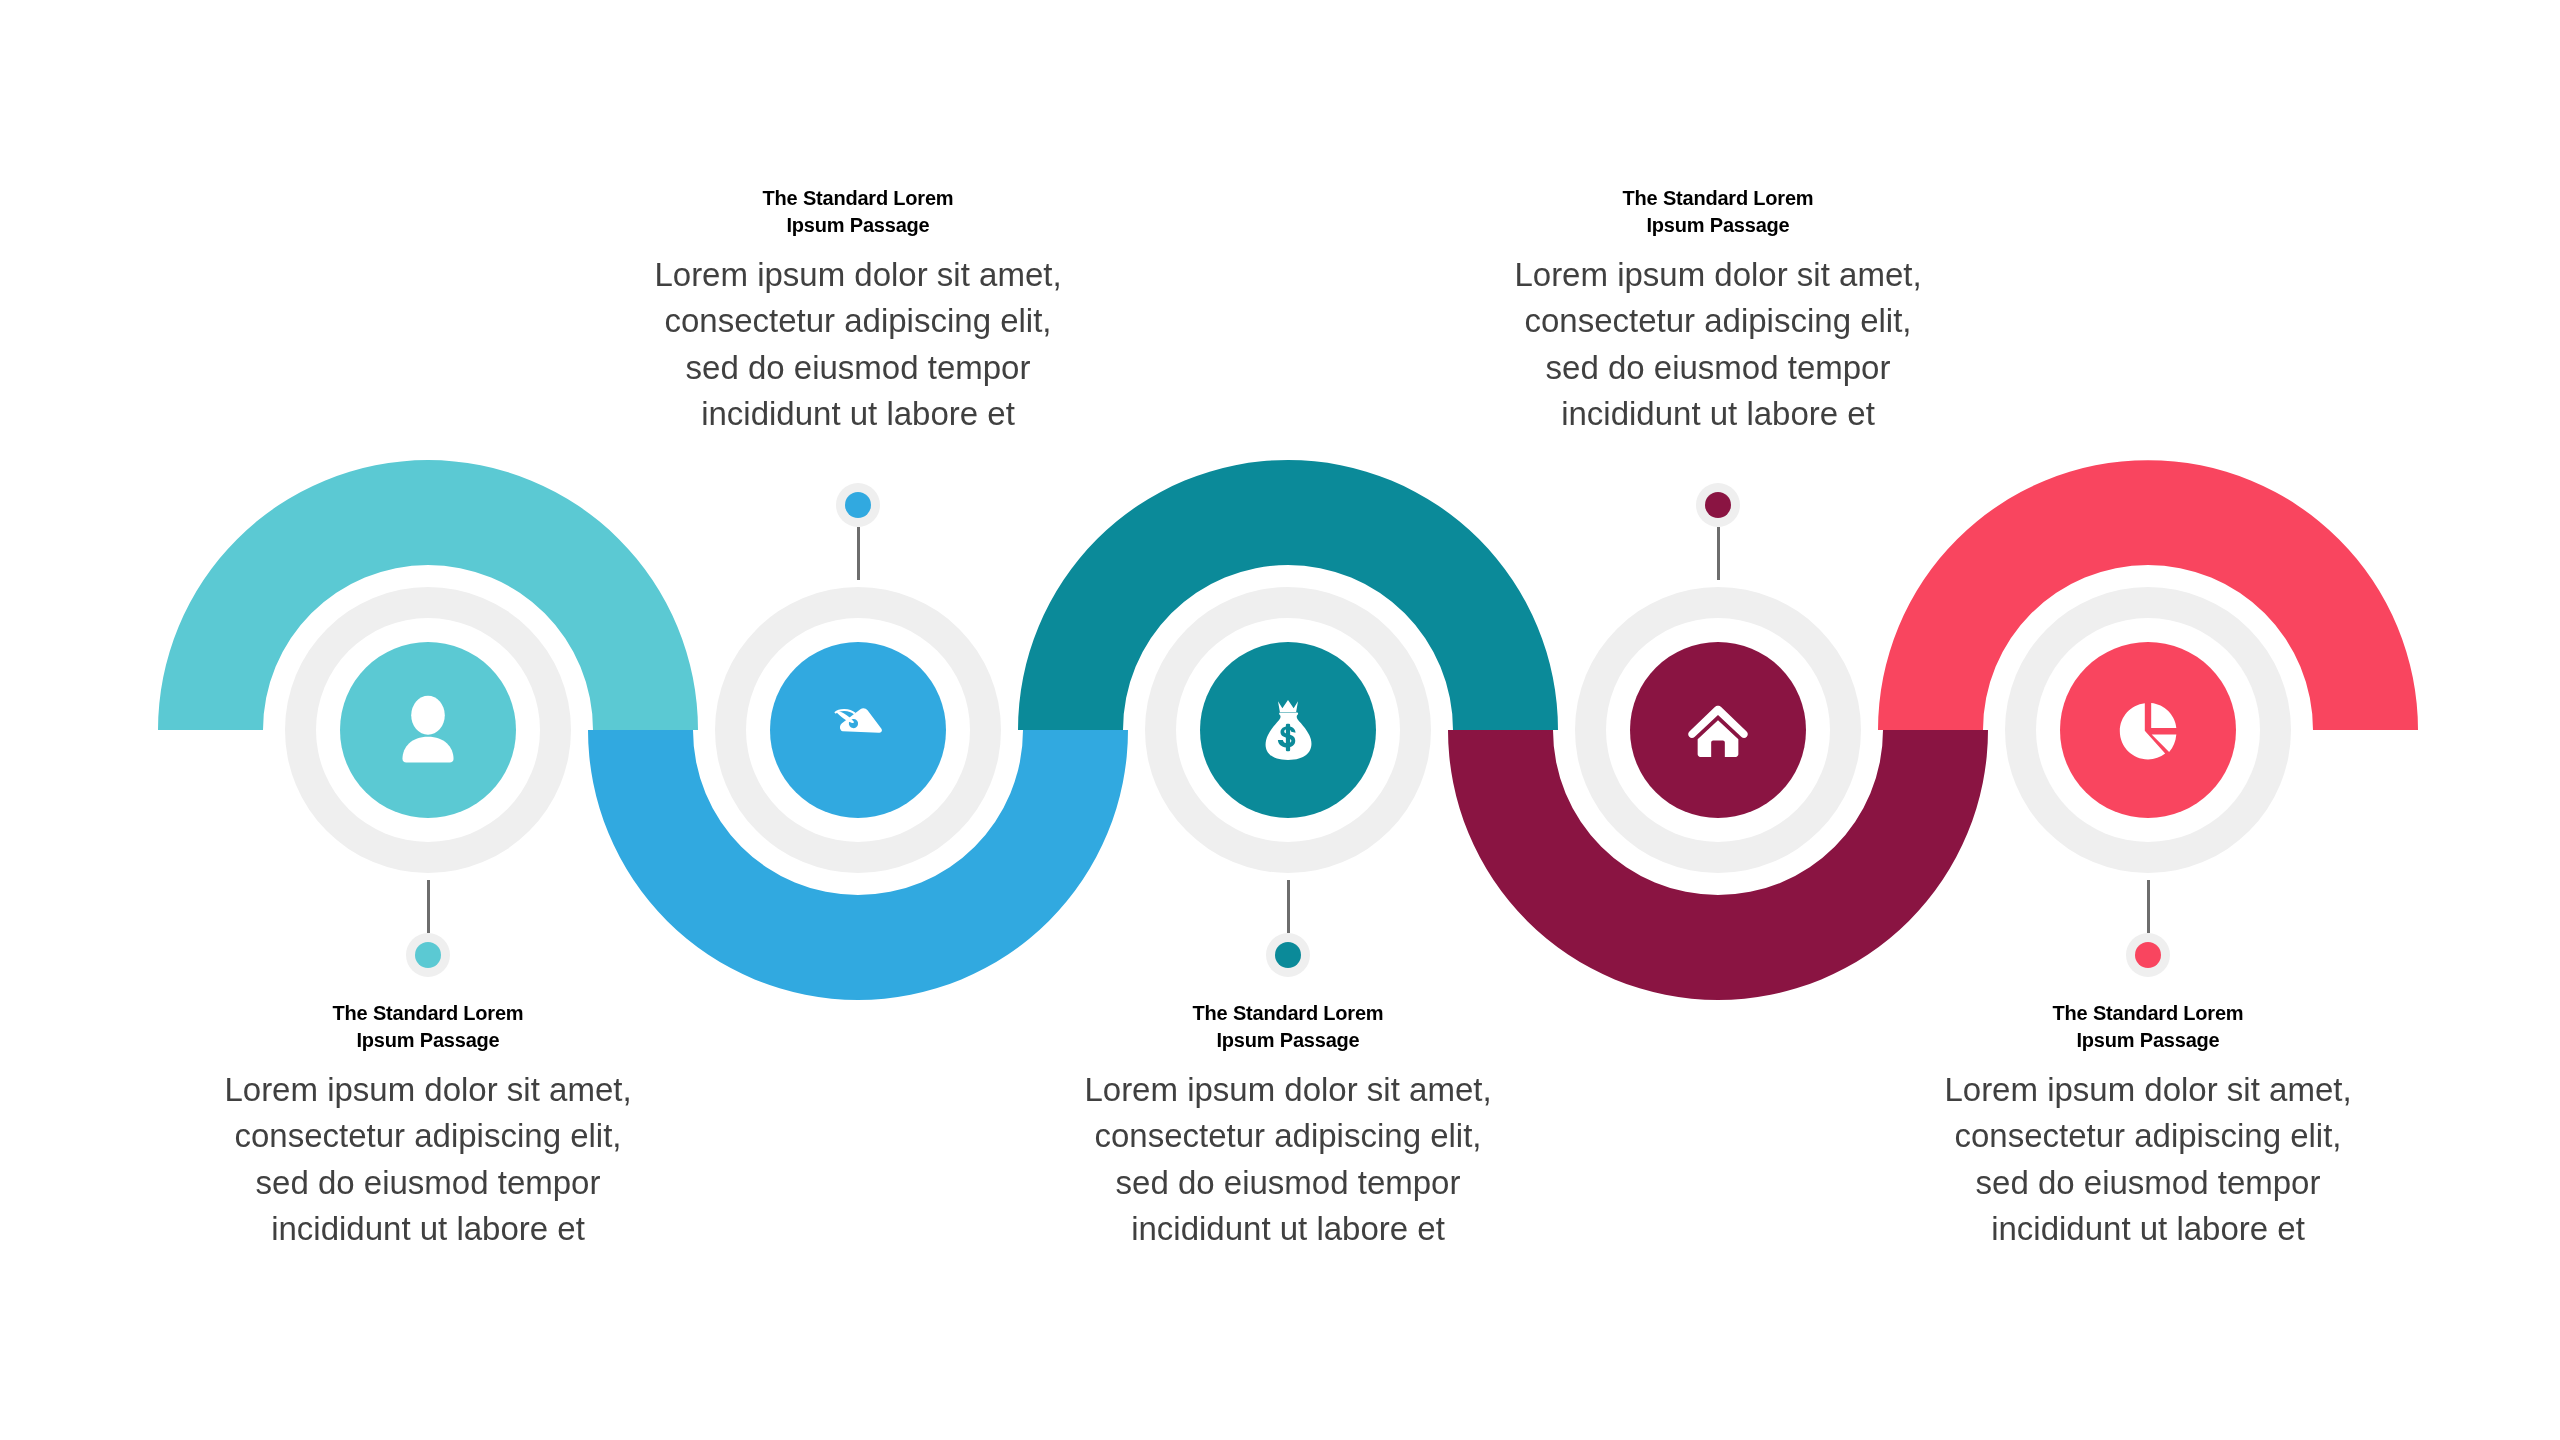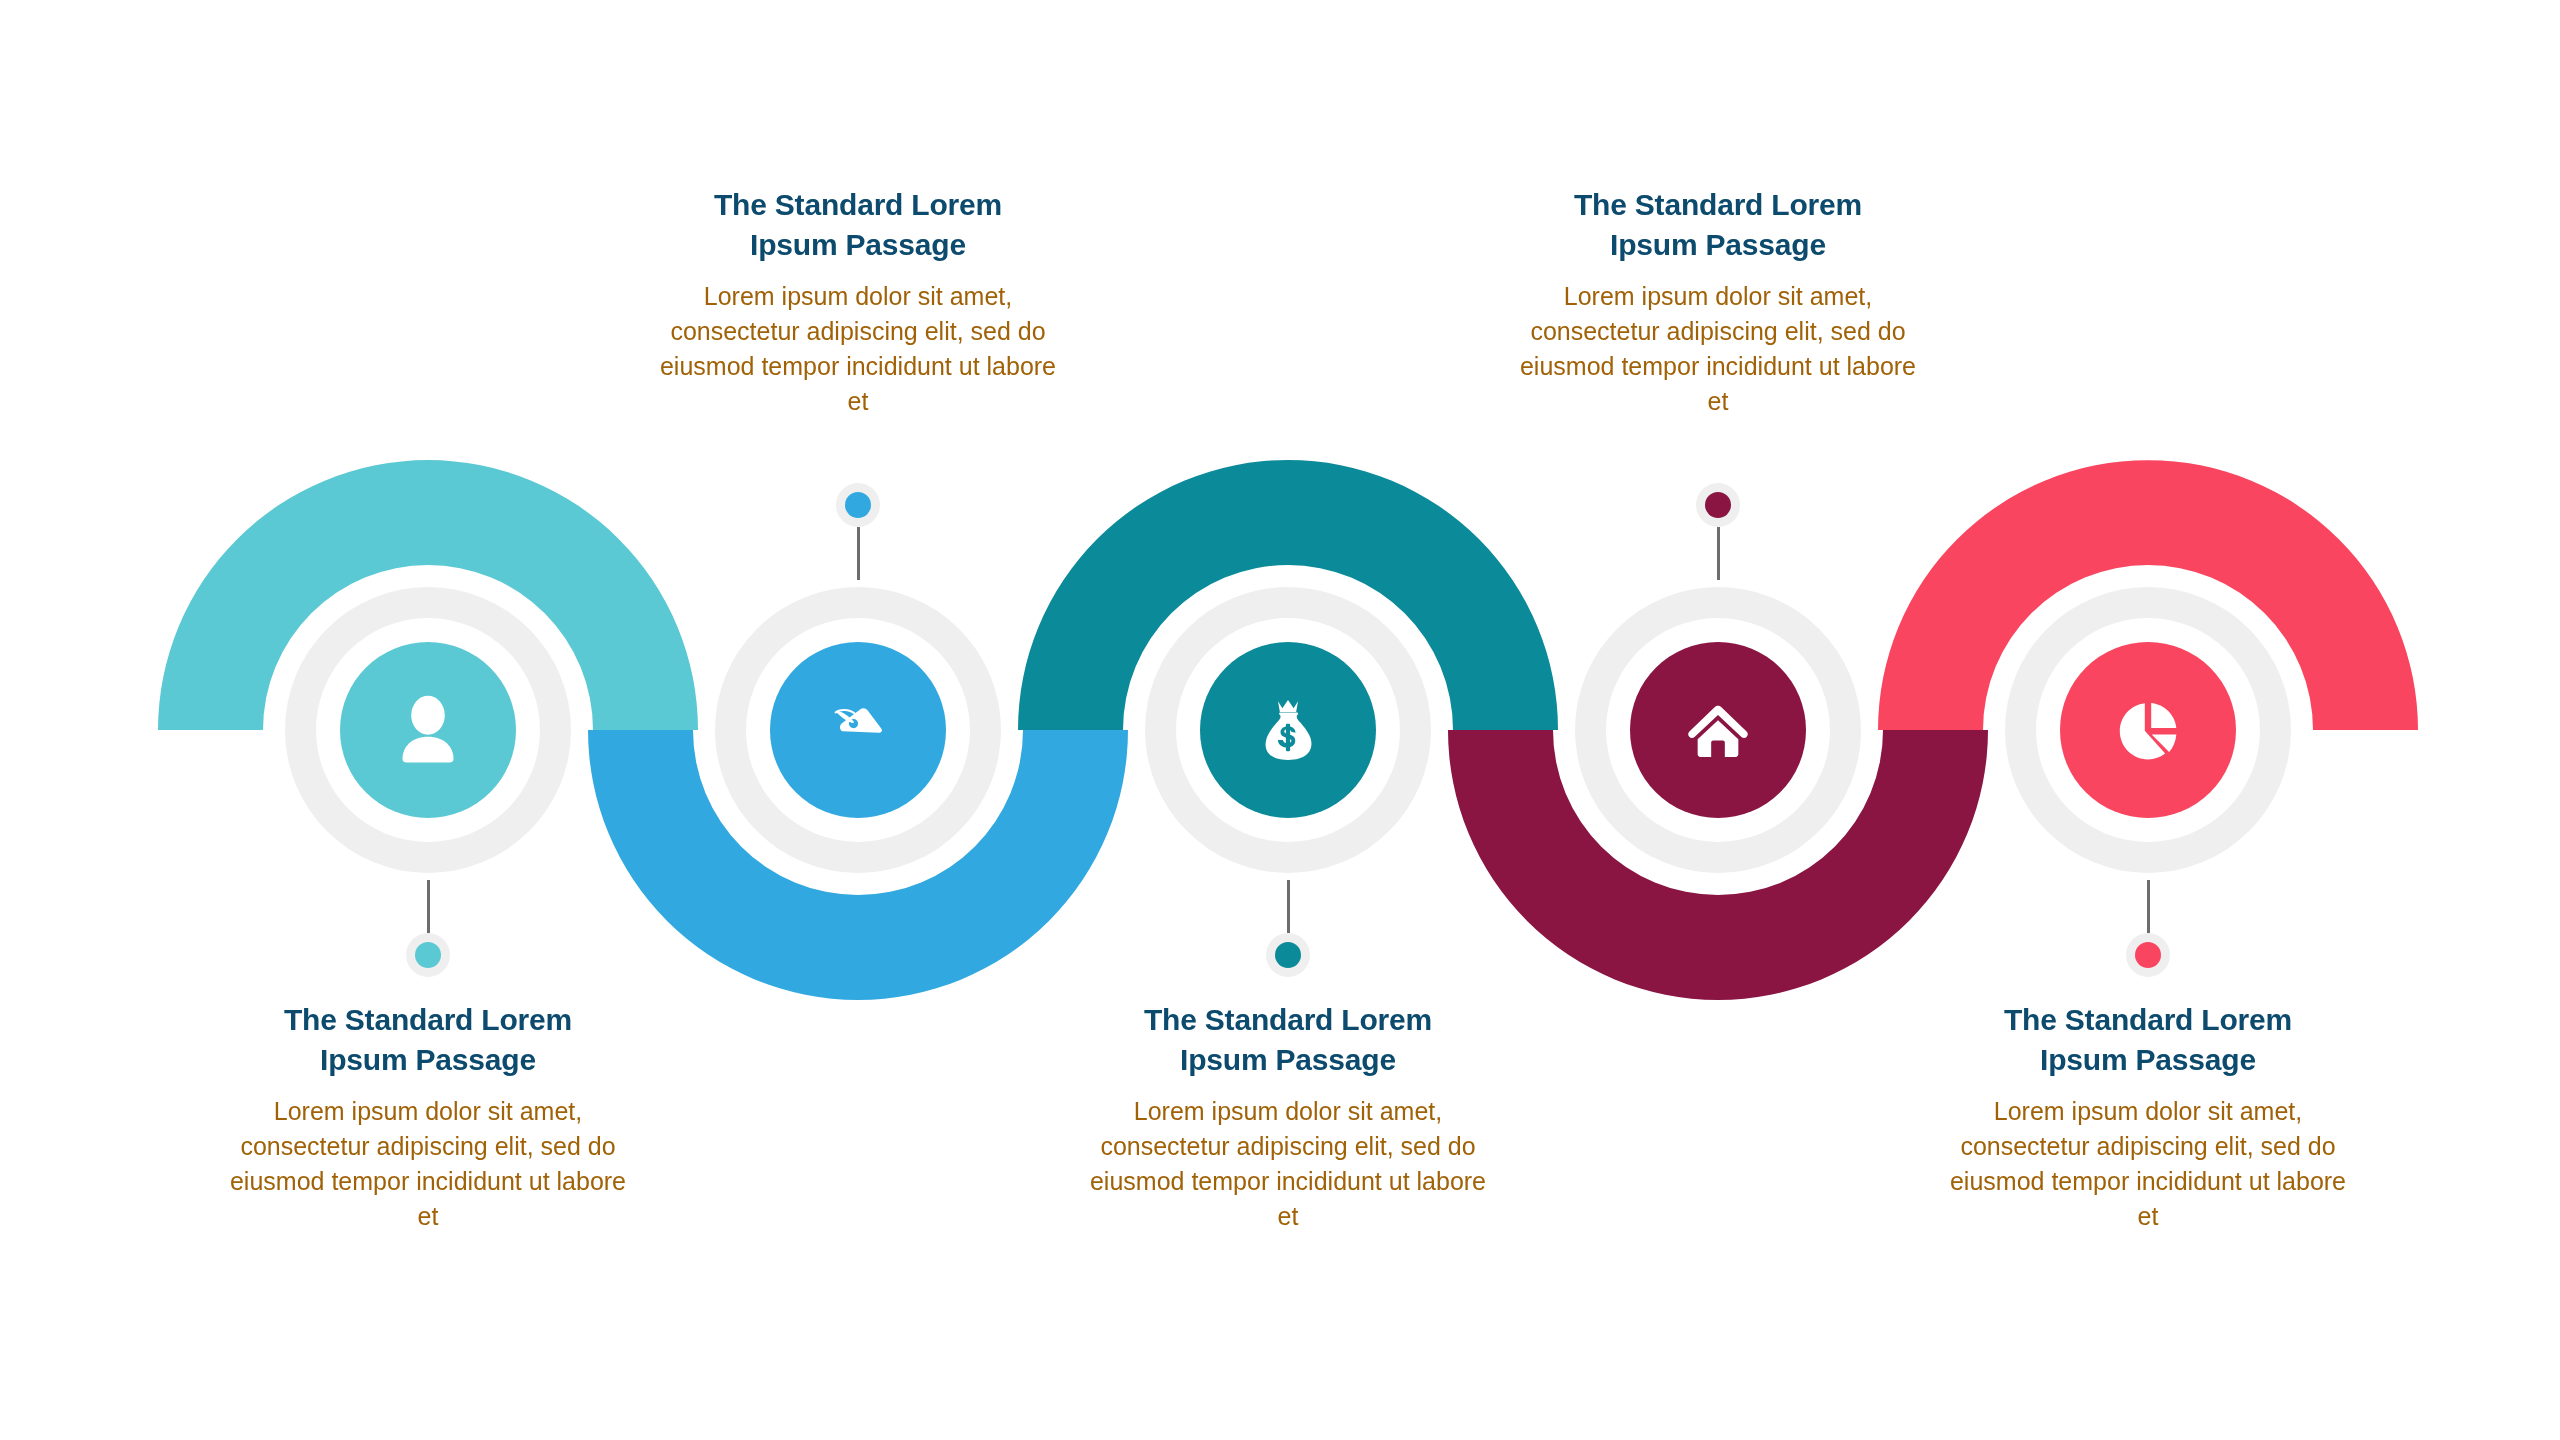--- a/index.html
+++ b/index.html
@@ -42,25 +42,25 @@
     width:44px;height:44px;border-radius:50%;background:#EFEFEF;
   }
   .dot-inner{
     position:absolute;left:-13px;top:-13px;
     width:26px;height:26px;border-radius:50%;
   }
 
   
   .block{position:absolute;width:420px;text-align:center;}
   .block .title{
-    font-size:30px;font-weight:bold;color:#0c4a6e;
+    font-size:20px;font-weight:bold;color:#000000;
     line-height:1.33;letter-spacing:-0.2px;margin:0;
   }
   .block .body{
-    font-size:25px;font-weight:normal;color:#a16207;
+    font-size:33px;font-weight:normal;color:#404040;
     line-height:1.4;margin:14px 0 0 0;
   }
 </style>
 </head>
 <body>
 
 <div id="stage">
 
   <svg id="wave" viewBox="0 0 2560 1440">
     <defs>

